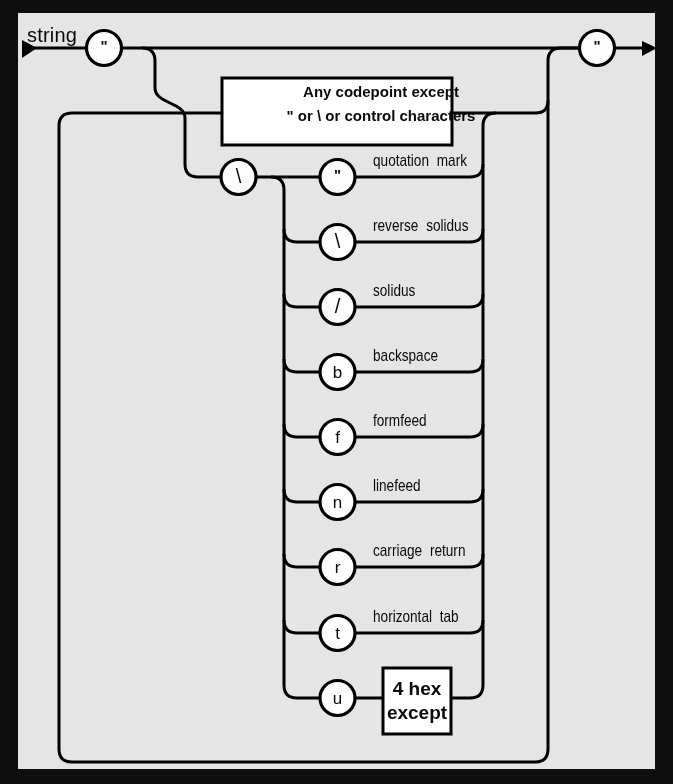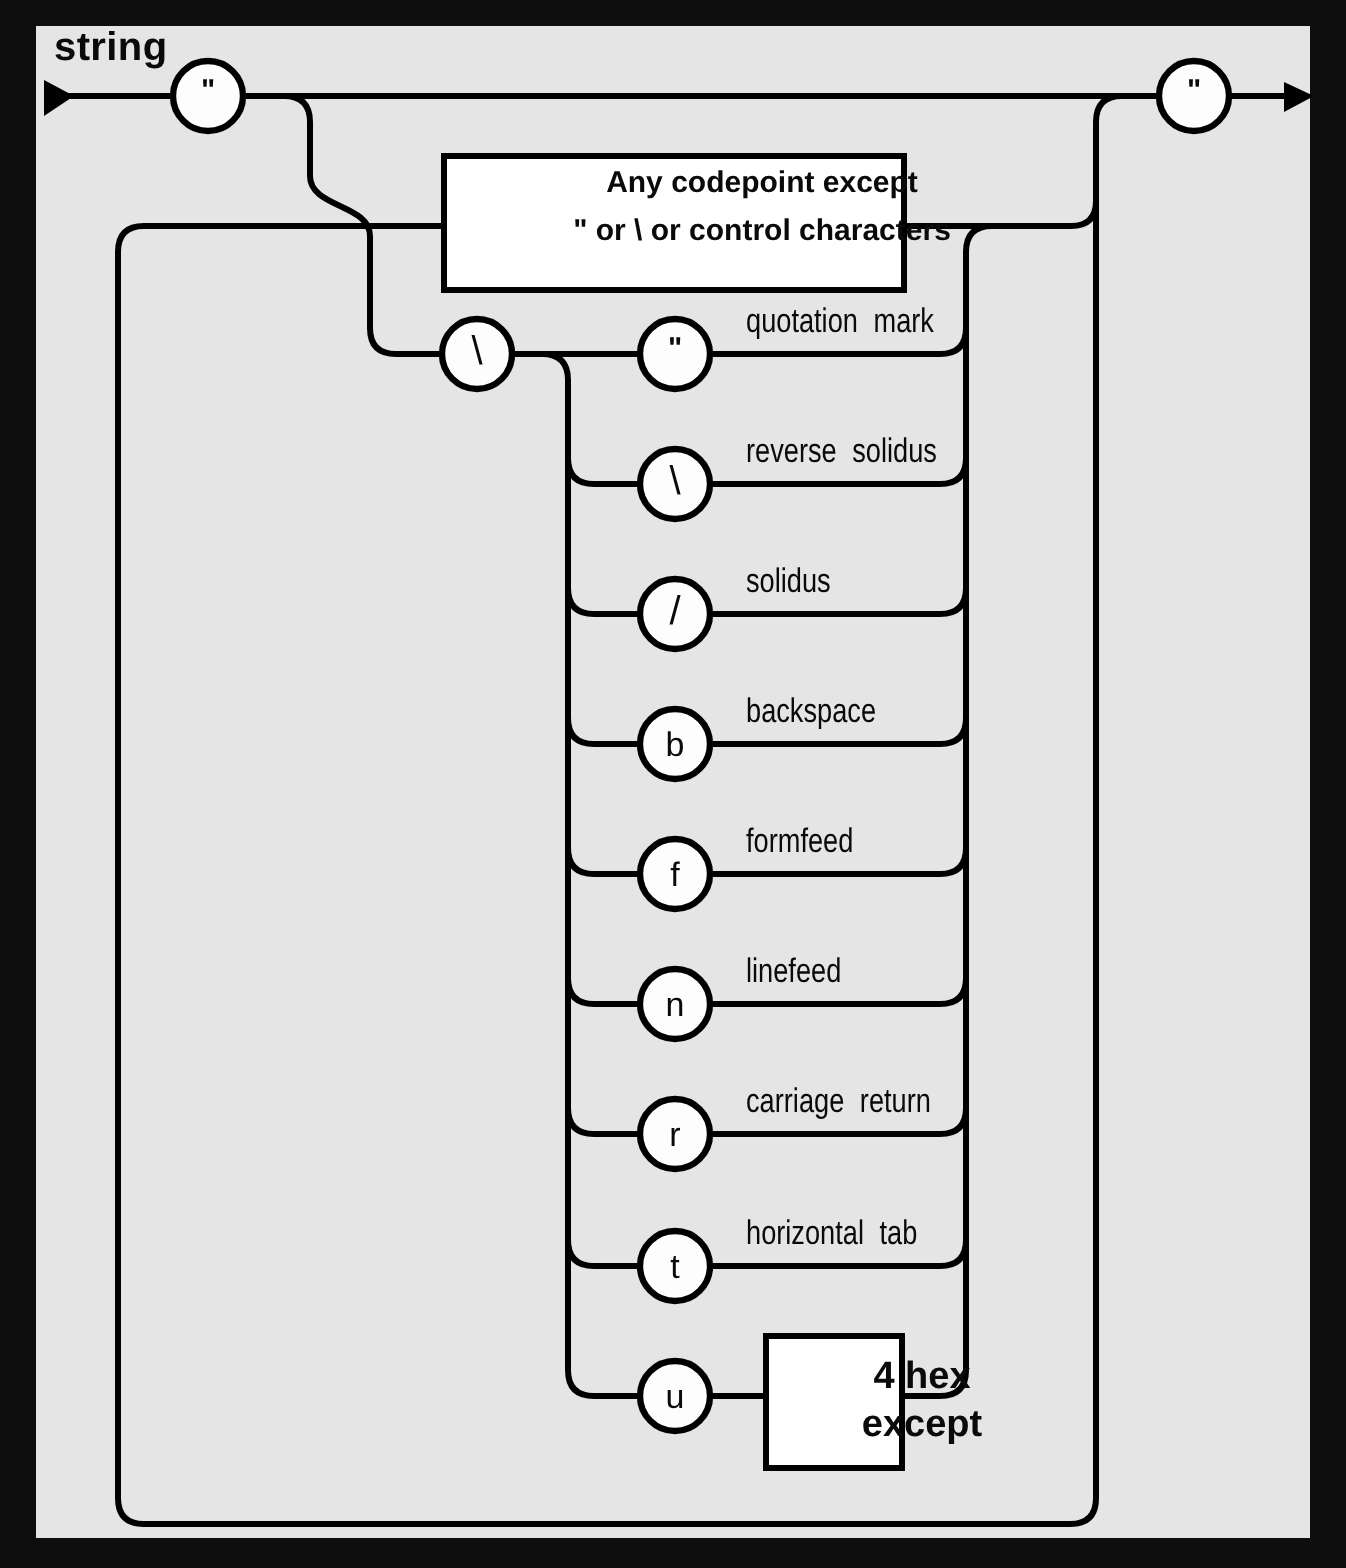--- a/index.html
+++ b/index.html
@@ -11,40 +11,40 @@
   #canvas{
     position:absolute;left:18px;top:13px;width:637px;height:756px;
     background:#e5e5e5;
   }
   svg.rail{position:absolute;left:0;top:0;width:673px;height:784px;}
   svg.rail path{fill:none;stroke:#000;stroke-width:3;}
   svg.rail circle{fill:#fdfdfd;stroke:#000;stroke-width:3.2;}
   svg.rail rect{fill:#ffffff;stroke:#000;stroke-width:3;}
   svg.rail polygon{fill:#000;stroke:none;}
   .txt{position:absolute;color:#0a0a0a;white-space:nowrap;}
-  .title{left:27px;top:13px;font-size:20px;font-weight:bold;letter-spacing:.2px;}
+  .title{left:27px;top:24px;font-size:20px;font-weight:normal;letter-spacing:.2px;}
   .node-glyph{
     width:35px;height:35px;display:flex;align-items:center;justify-content:center;
     font-size:17px;line-height:1;
   }
   .node-glyph.quote{font-size:15px;font-weight:bold;transform:translateY(-3px);}
   .node-glyph.slash{font-size:20px;transform:translateY(-1px);}
   .rlabel{
     height:20px;font-size:17px;letter-spacing:0;word-spacing:5px;
     transform:scaleX(0.80);transform-origin:0 100%;
   }
   .cbox{
     left:222px;top:78px;width:230px;height:50px;
     display:flex;flex-direction:column;align-items:center;justify-content:center;gap:7px;
     font-size:15px;font-weight:bold;text-align:center;padding-left:44px;
   }
   .hbox{
     left:383px;top:668px;width:68px;height:66px;
     display:flex;flex-direction:column;align-items:center;justify-content:center;gap:2px;
-    font-size:19px;font-weight:bold;margin-left:44px;
+    font-size:19px;font-weight:bold;
   }
 </style>
 </head>
 <body>
 
 <div id="canvas"></div>
 
 <svg class="rail" viewBox="0 0 673 784" aria-hidden="true">
 
   <polygon points="22,40 22,58 37,48"></polygon>

